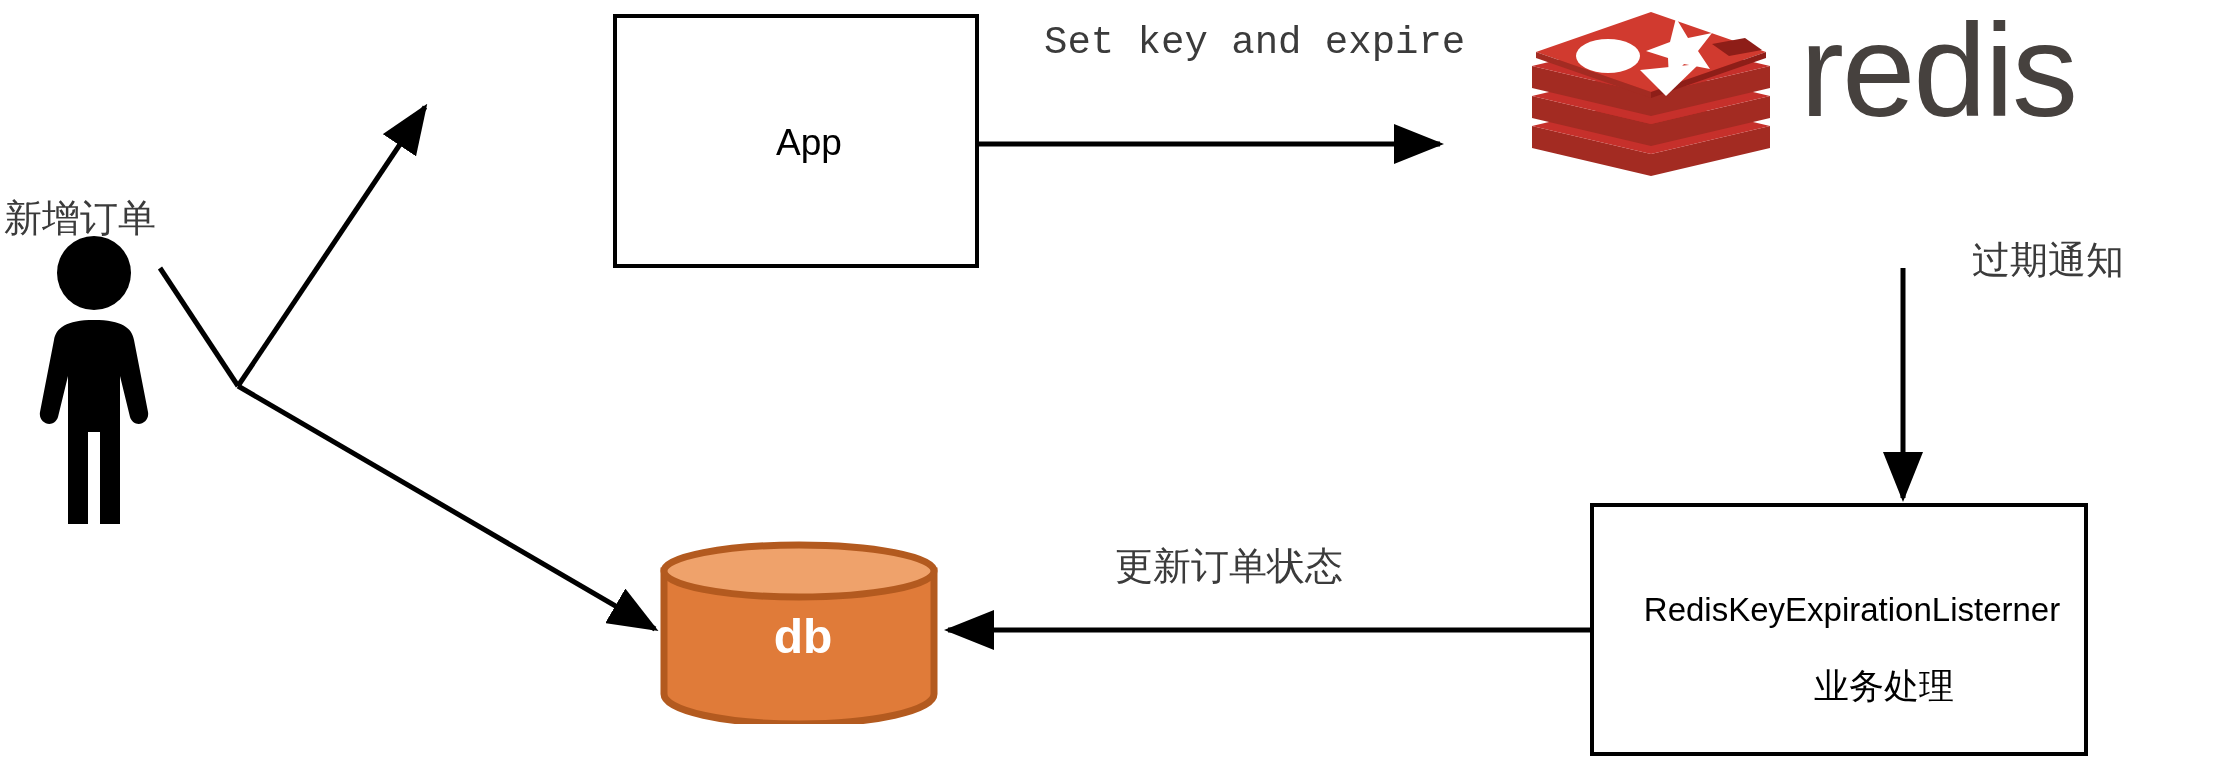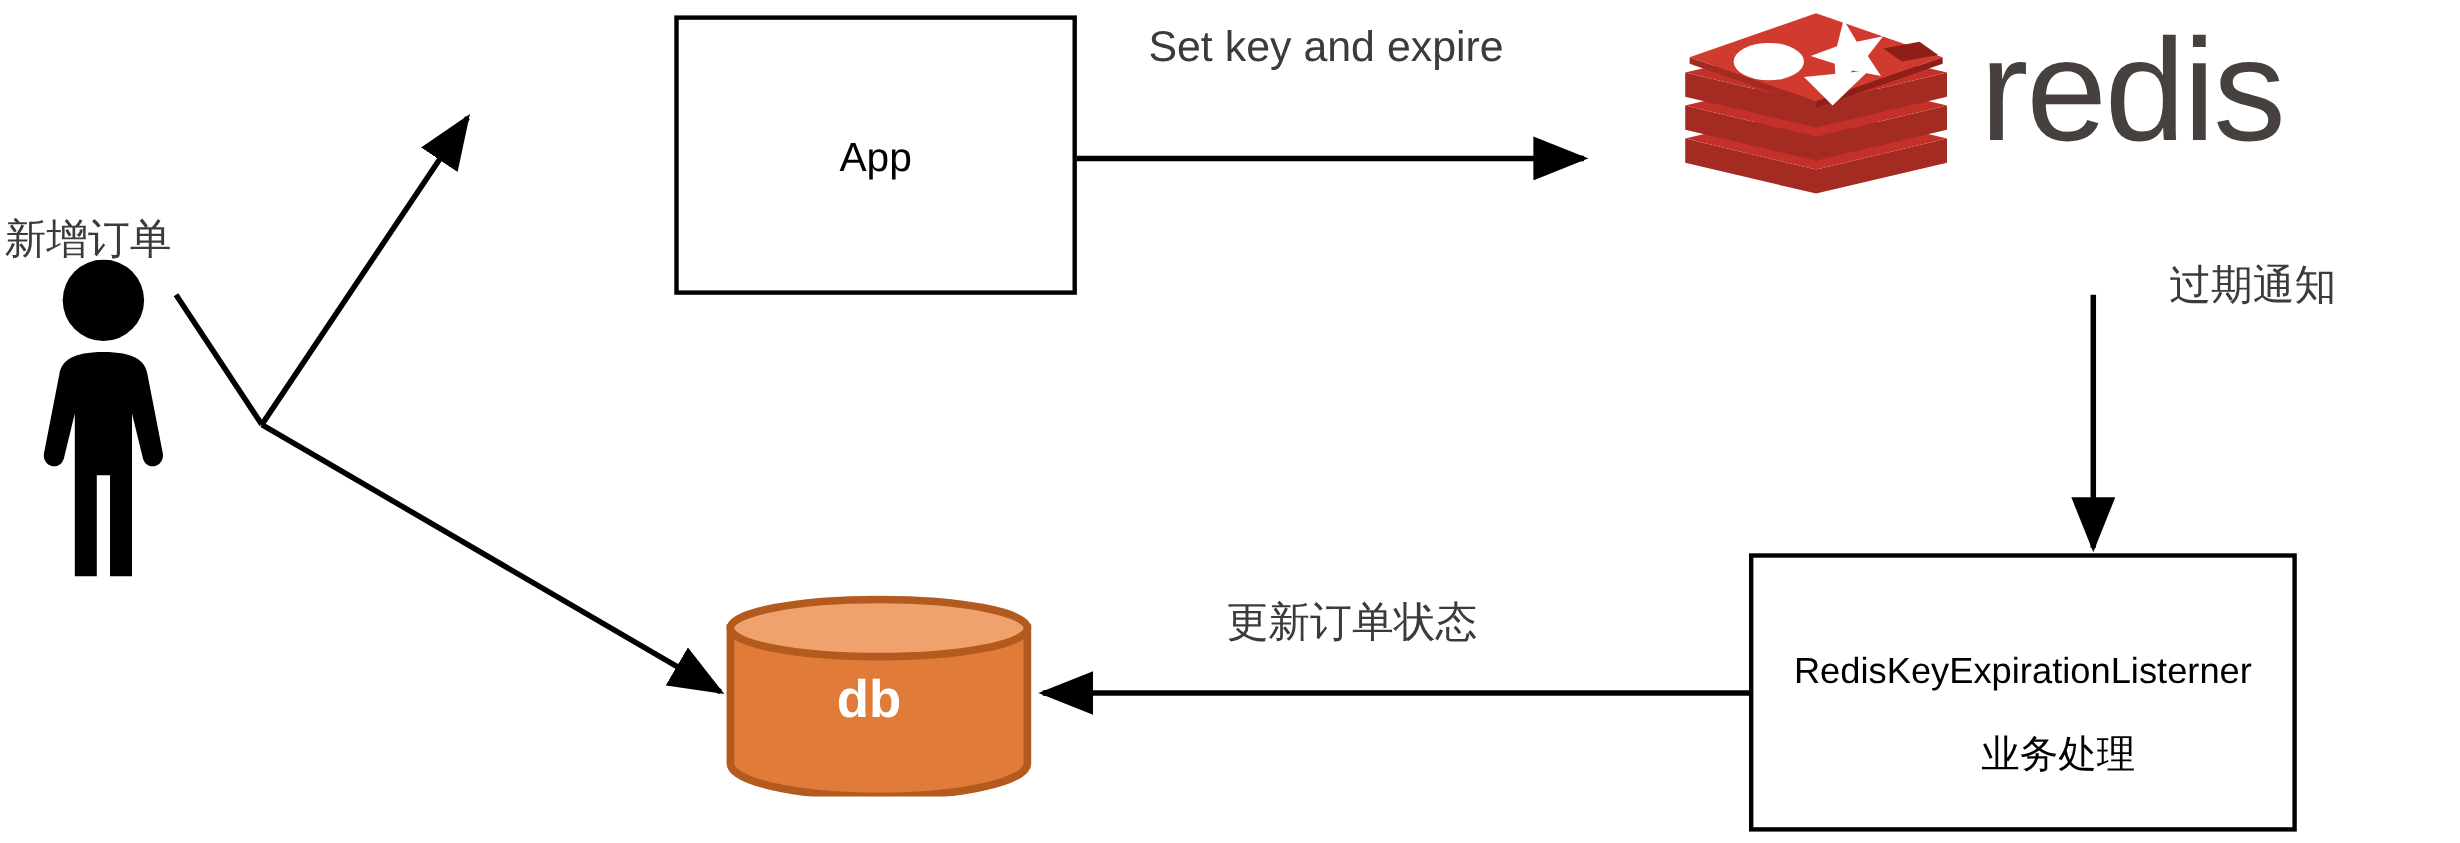--- a/index.html
+++ b/index.html
@@ -13,20 +13,21 @@
   }
   #diagram-svg{position:absolute;left:0;top:0;width:2236px;height:766px;}
 
   .node-text{
     position:absolute;
     color:#000000;
     text-align:center;
     line-height:1.12;
     white-space:pre;
     pointer-events:none;
+    padding-left:13px;
   }
   .edge-label{
     position:absolute;
     color:#3b3b3b;
     white-space:pre;
     line-height:1.1;
   }
 
   
   #app-box{
@@ -70,26 +71,26 @@
     font-weight:bold;
   }
 
   
   #actor{position:absolute;left:30px;top:236px;width:128px;height:288px;}
 
   
   #redis-logo{position:absolute;left:1526px;top:8px;width:250px;height:170px;}
   #redis-wordmark{
     position:absolute;
-    left:1800px; top:23px;
+    left:1800px; top:12px;
     width:420px; height:130px;
   }
 
   
-  #label-set-key{ left:1044px; top:22px;  font-size:39px; }
+  #label-set-key{ left:1044px; top:22px;  font-size:39px;font-family:Liberation Mono, monospace; }
   #label-expire-notice{ left:1928px; top:240px; font-size:38px;margin-left:44px; }
   #label-update-order{ left:1115px; top:546px; font-size:38px; }
   #label-new-order{ left:4px; top:198px; font-size:38px; color:#3b3b3b;}
 </style>
 </head>
 <body>
 
 <div id="canvas">
 
   <svg id="diagram-svg" viewBox="0 0 2236 766" xmlns="http://www.w3.org/2000/svg">

